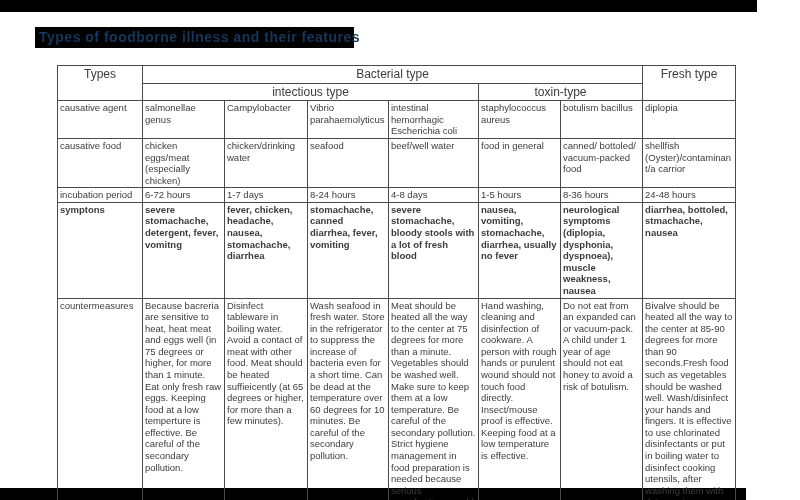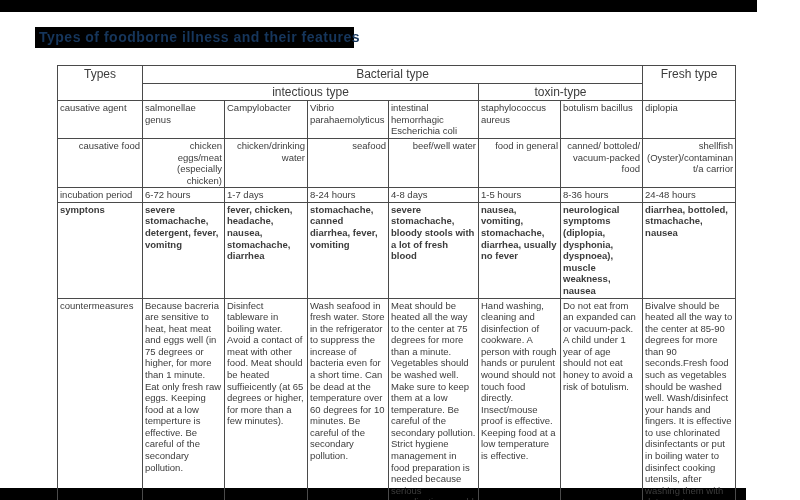--- a/index.html
+++ b/index.html
@@ -28,21 +28,21 @@
     border:1px solid #4a4a4a;
     padding:1px 2px;
     vertical-align:top;
     overflow-wrap:break-word;
     word-wrap:break-word;
   }
   td.hdr { text-align:center; vertical-align:middle; font-size:12px; }
   tr.r-h1 td { height:16px; }
   tr.r-h2 td { height:15px; }
   tr.r-agent td { height:35px; }
-  tr.r-food td { height:36px;text-align:right; }
+  tr.r-food td { height:36px; }
   tr.r-incub td { height:14px; }
   tr.r-sympt td { height:58px;font-weight:bold; }
   tr.r-counter td { height:243px; }
 </style>
 </head>
 <body>
 
 <div class="bar bar-top"></div>
 <div class="bar bar-bottom"></div>
 

